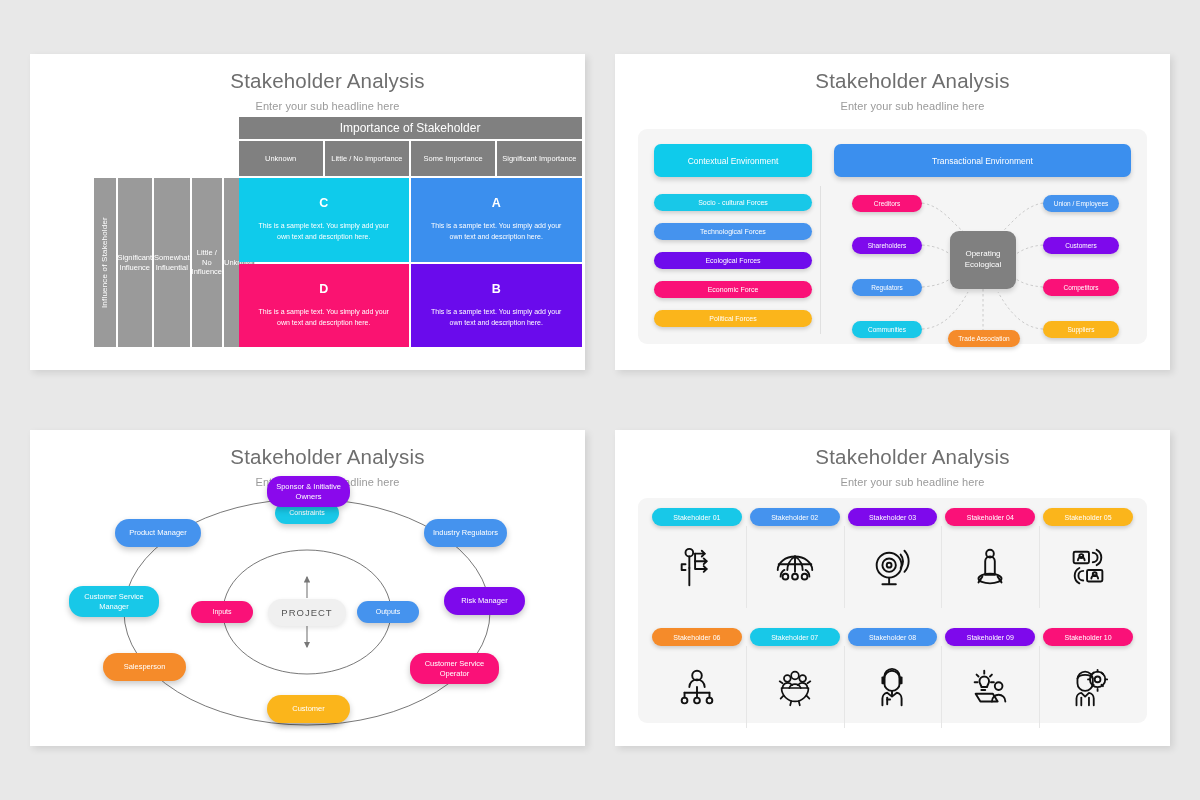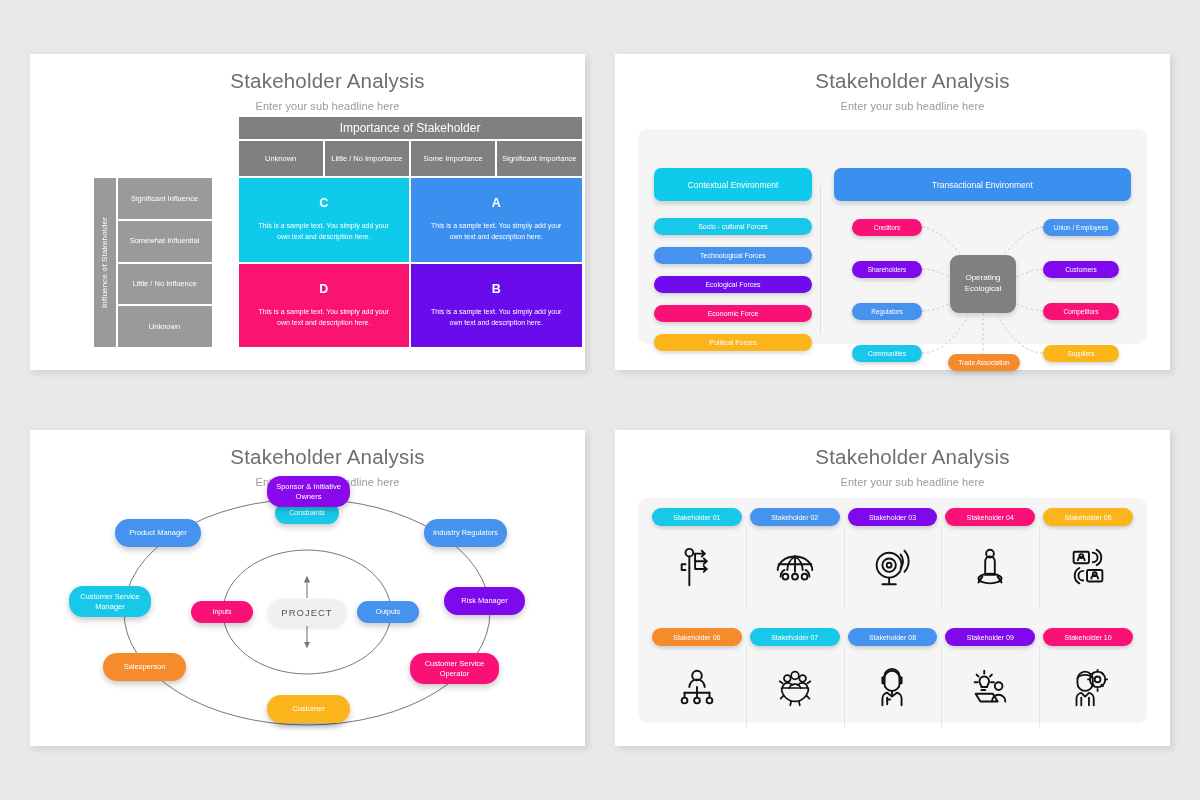--- a/index.html
+++ b/index.html
@@ -51,21 +51,21 @@
     display: flex; align-items: center; justify-content: center; text-align: center; line-height: 1.25;
   }
   .mx-rowaxis {
     position: absolute; left: 20px; top: 61px; width: 22px; height: 169px;
     background: #9a9a9a; color: #fff; display: flex; align-items: center; justify-content: center;
   }
   .mx-rowaxis span {
     writing-mode: vertical-rl; transform: rotate(180deg);
     font-size: 8px; letter-spacing: .2px; white-space: nowrap;
   }
-  .mx-rowheads { position: absolute; left: 44px; top: 61px; width: 94px; height: 169px; display: flex; flex-direction: column; gap: 2px; }
+  .mx-rowheads { position: absolute; left: 44px; top: 61px; width: 68px; height: 169px; display: flex; flex-direction: row; gap: 2px; }
   .mx-rowhead {
     flex: 1; background: #9a9a9a; color: #fff; font-size: 7.5px;
     display: flex; align-items: center; justify-content: center; text-align: center; line-height: 1.3;
   }
   .mx-cells {
     position: absolute; left: 165px; top: 61px; width: 343px; height: 169px;
     display: grid; grid-template-columns: 1fr 1fr; grid-template-rows: 1fr 1fr; gap: 2px;
   }
   .mx-cell { display: flex; flex-direction: column; align-items: center; justify-content: center; color: #fff; padding: 6px 16px; }
   .mx-cell-letter { font-size: 12.5px; font-weight: bold; margin-bottom: 11px; }
@@ -75,21 +75,20 @@
   .env-panel {
     position: absolute; left: 23px; top: 75px; width: 509px; height: 215px;
     background: #f5f5f5; border-radius: 9px;
   }
   .env-left { position: absolute; left: 16px; top: 15px; width: 158px; }
   .env-divider { position: absolute; left: 182px; top: 57px; width: 1px; height: 148px; background: #e0e0e0; }
   .env-banner {
     height: 33px; border-radius: 7px; color: #fff; font-size: 8.5px;
     display: flex; align-items: center; justify-content: center;
     box-shadow: 0 3px 5px rgba(0,0,0,0.16);
-    margin-top: 24px;
   }
   .env-pill {
     height: 17px; border-radius: 9px; color: #fff; font-size: 7px;
     display: flex; align-items: center; justify-content: center;
     box-shadow: 0 2px 4px rgba(0,0,0,0.17); margin-top: 12px;
   }
   .env-right { position: absolute; left: 196px; top: 15px; width: 297px; }
   .env-banner-wide { }
   .env-map { position: relative; width: 297px; height: 160px; margin-top: 11px; }
   .env-map svg { position: absolute; left: 0; top: 0; }
@@ -271,21 +270,21 @@
       <div class="w-node w-inner" style="left: 327px; top: 119px; width: 62px; background-color: rgb(69, 147, 238);">Outputs</div>
       <div class="w-node w-inner" style="left: 244px; top: 219px; width: 67px; background-color: rgb(126, 9, 236);">Requirements</div>
       <div class="w-node w-inner" style="left: 161px; top: 119px; width: 62px; background-color: rgb(250, 17, 120);">Inputs</div>
 
       <div class="w-node w-outer" style="left: 237px; top: -6px; width: 83px; height: 31px; background-color: rgb(138, 9, 236);">Sponsor &amp; Initiative Owners</div>
       <div class="w-node w-outer" style="left: 394px; top: 37px; width: 83px; background-color: rgb(69, 147, 238);">Industry Regulators</div>
       <div class="w-node w-outer" style="left: 414px; top: 105px; width: 81px; background-color: rgb(126, 9, 236);">Risk Manager</div>
       <div class="w-node w-outer" style="left: 380px; top: 171px; width: 89px; height: 31px; background-color: rgb(250, 17, 120);">Customer Service Operator</div>
       <div class="w-node w-outer" style="left: 237px; top: 213px; width: 83px; background-color: rgb(251, 181, 27);">Customer</div>
       <div class="w-node w-outer" style="left: 73px; top: 171px; width: 83px; background-color: rgb(245, 139, 42);">Salesperson</div>
-      <div class="w-node w-outer" style="left: 39px; top: 104px; width: 82px; height: 31px; background-color: rgb(24, 200, 232);">Customer Service Manager</div>
+      <div class="w-node w-outer" style="left: 39px; top: 104px; width: 90px; height: 31px; background-color: rgb(24, 200, 232);">Customer Service Manager</div>
       <div class="w-node w-outer" style="left: 85px; top: 37px; width: 86px; background-color: rgb(69, 147, 238);">Product Manager</div>
     </div>
   </div>
 
   <div class="slide" id="slide4">
     <div class="s-title">Stakeholder Analysis</div>
     <div class="s-sub">Enter your sub headline here</div>
 
     <div class="ic-panel">
 

